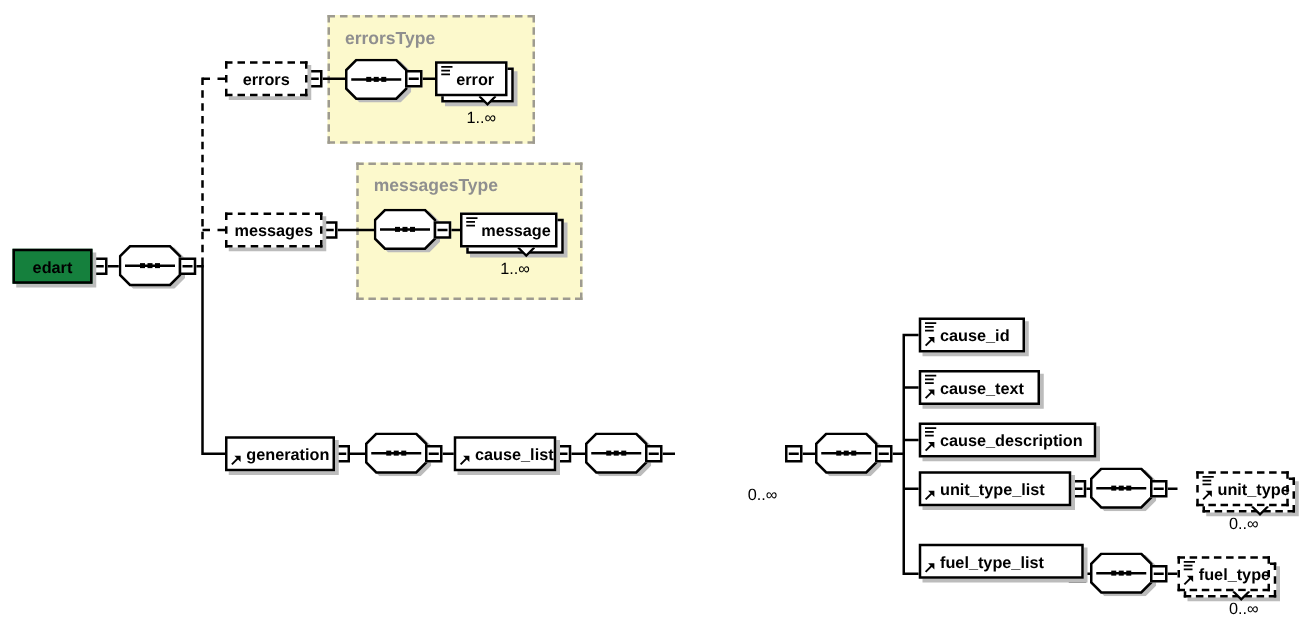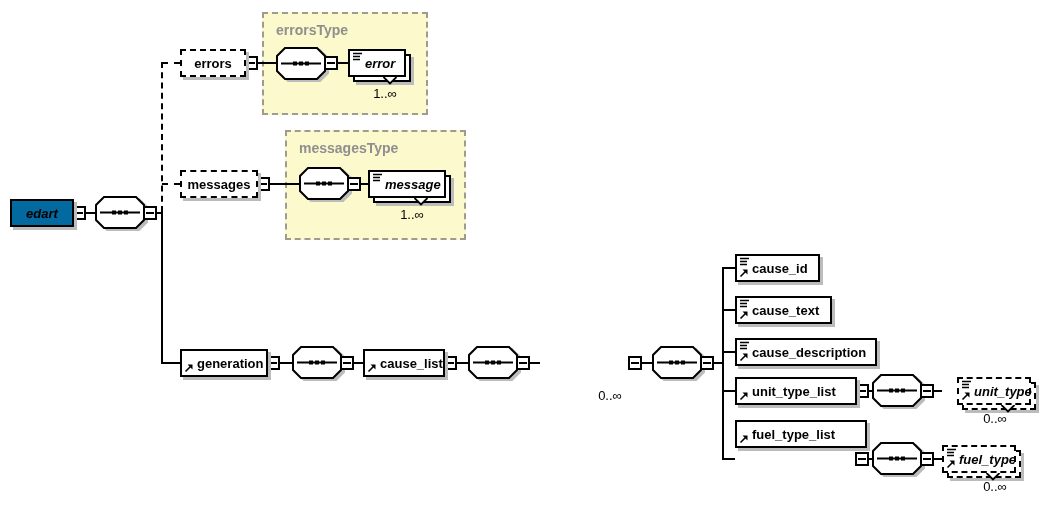--- a/index.html
+++ b/index.html
@@ -8,25 +8,25 @@
 
   
   .typebox{position:absolute;box-sizing:border-box;background:#fcf9cc;border:2px dashed #9e9b90;}
   .typelabel{position:absolute;left:12px;top:8px;font-weight:700;font-size:14px;color:#8f8f8f;white-space:nowrap;text-align:right;}
 
   
   .node{position:absolute;box-sizing:border-box;height:28px;background:#fff;border:2px solid #000;
         box-shadow:3px 3px 0 #bcbcbc;display:flex;align-items:center;justify-content:center;
         font-weight:700;font-size:13px;color:#000;white-space:nowrap;}
   .node.dashed{border-style:dashed;text-align:right;}
-  .node.root{background:#0369a1;font-style:italic;}
+  .node.root{background:#15803d;}
   .node.iconed{justify-content:flex-start;padding-left:15px;}
 
   
-  .stack{position:absolute;font-style:italic;}
+  .stack{position:absolute;}
   .stack .back{position:absolute;left:5px;top:5px;width:100%;height:100%;box-sizing:border-box;
                background:#fff;border:2px solid #000;box-shadow:3px 3px 0 #bcbcbc;}
   .stack.dashed .back{border-style:dashed;}
   .stack .front{position:absolute;left:0;top:0;width:100%;height:100%;box-shadow:none;}
   .notch{position:absolute;top:28px;left:58%;}
 
   
   .sq{position:absolute;width:14px;height:14px;box-sizing:border-box;border:2px solid #000;
       background:linear-gradient(#000,#000) center/8px 2px no-repeat #fff;}
 
@@ -257,21 +257,21 @@
     <svg class="iconlines" width="11" height="10">
         <path d="M1 1.5 H10 M1 4.5 H8 M1 7.5 H8" stroke="#000" stroke-width="1.4" fill="none"></path>
       </svg>
     <svg class="iconarrow" width="10" height="10">
         <line x1="1.5" y1="8.5" x2="6.5" y2="3.5" stroke="#000" stroke-width="1.6"></line>
         <polygon points="3.5,1.5 8.5,1.5 8.5,6.5" fill="#000"></polygon>
       </svg>
     <span>cause_description</span>
   </div>
 
-  <div class="node iconed" style="left:735px;top:420px;width:132px">
+  <div class="node iconed" style="left:735px;top:435px;width:132px">
     <svg class="iconarrow" width="10" height="10">
         <line x1="1.5" y1="8.5" x2="6.5" y2="3.5" stroke="#000" stroke-width="1.6"></line>
         <polygon points="3.5,1.5 8.5,1.5 8.5,6.5" fill="#000"></polygon>
       </svg>
     <span>fuel_type_list</span>
   </div>
 
   <div class="stack dashed" style="left:957px;top:377px;width:74px;height:28px">
     <div class="back"></div>
     <div class="node dashed iconed front">

